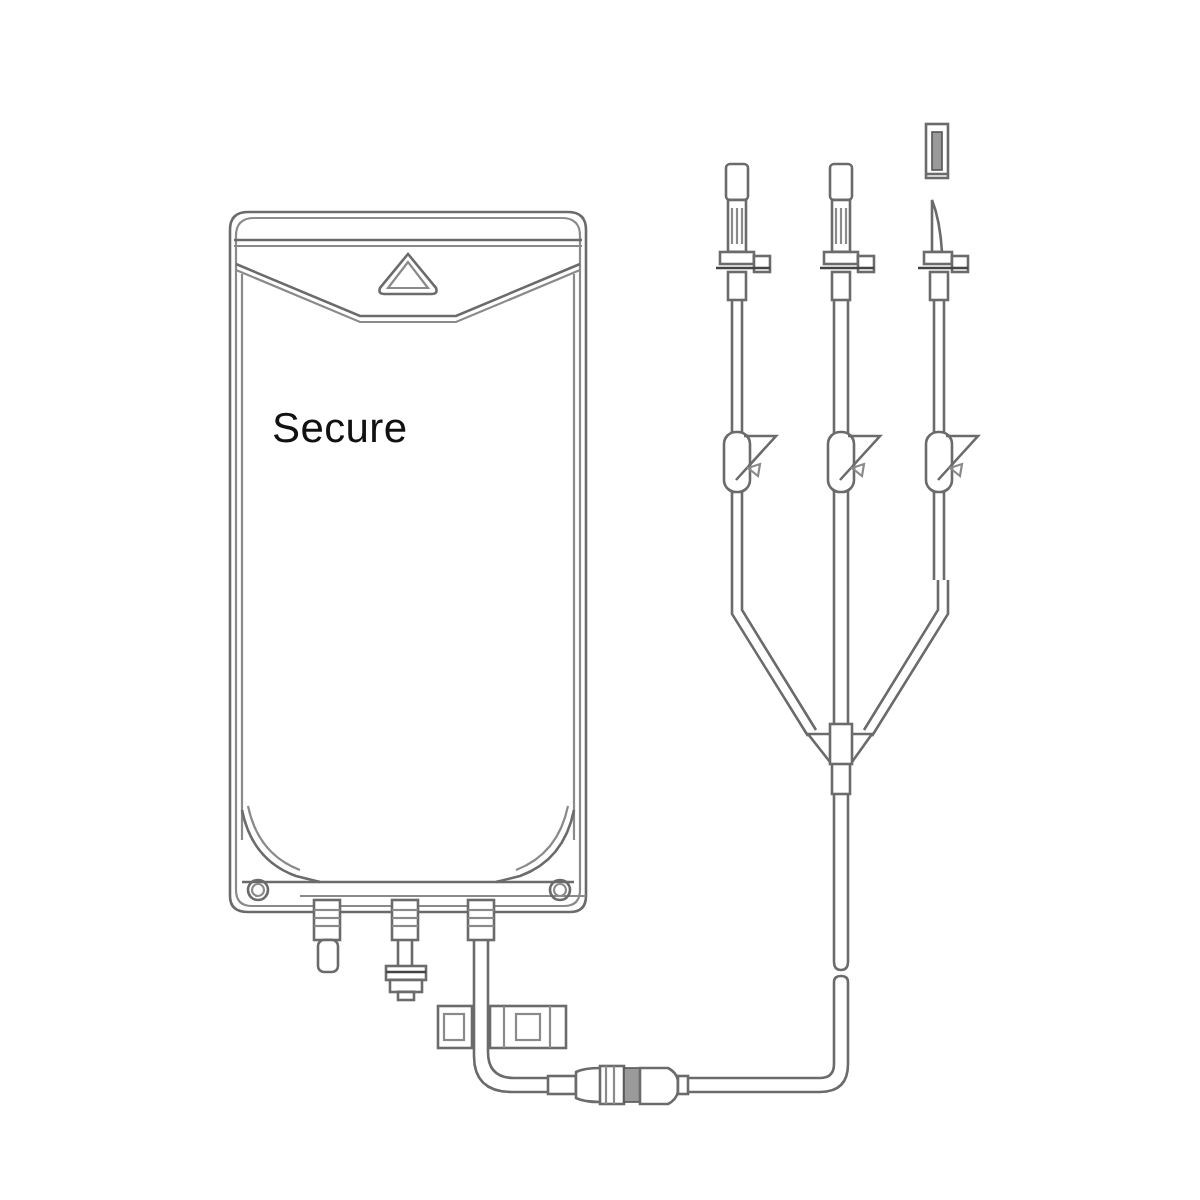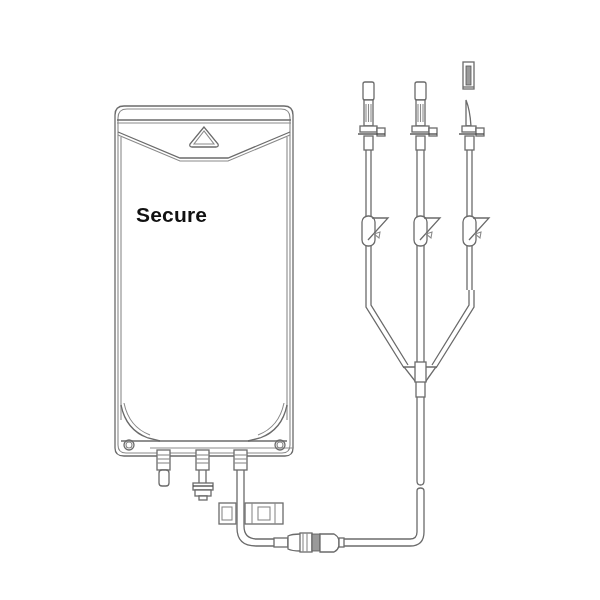--- a/index.html
+++ b/index.html
@@ -2,21 +2,21 @@
 <html><head>
   <meta charset="utf-8">
   <style>
     html, body { margin: 0; padding: 0; background: #ffffff; }
     body { width: 600px; height: 600px; position: relative; overflow: hidden; }
     #stage { position: absolute; left: 0; top: 0; width: 600px; height: 600px; }
     .bag-label {
       position: absolute;
       left: 136px; top: 203px;
       font-family: "Liberation Sans", sans-serif;
-      font-weight: bold;
+      font-weight: normal;
       font-size: 21px;
       color: #111111;
       letter-spacing: 0.2px;
     }
     svg .ln { fill: none; stroke: #6b6b6b; stroke-width: 1.3; }
     svg .ln2 { fill: none; stroke: #8a8a8a; stroke-width: 1.1; }
     svg .dk { fill: none; stroke: #444444; stroke-width: 1.3; }
     svg .fillw { fill: #ffffff; stroke: #6b6b6b; stroke-width: 1.3; }
     svg .hatch { fill: #9a9a9a; stroke: #555; stroke-width: 0.8; }
   </style>

